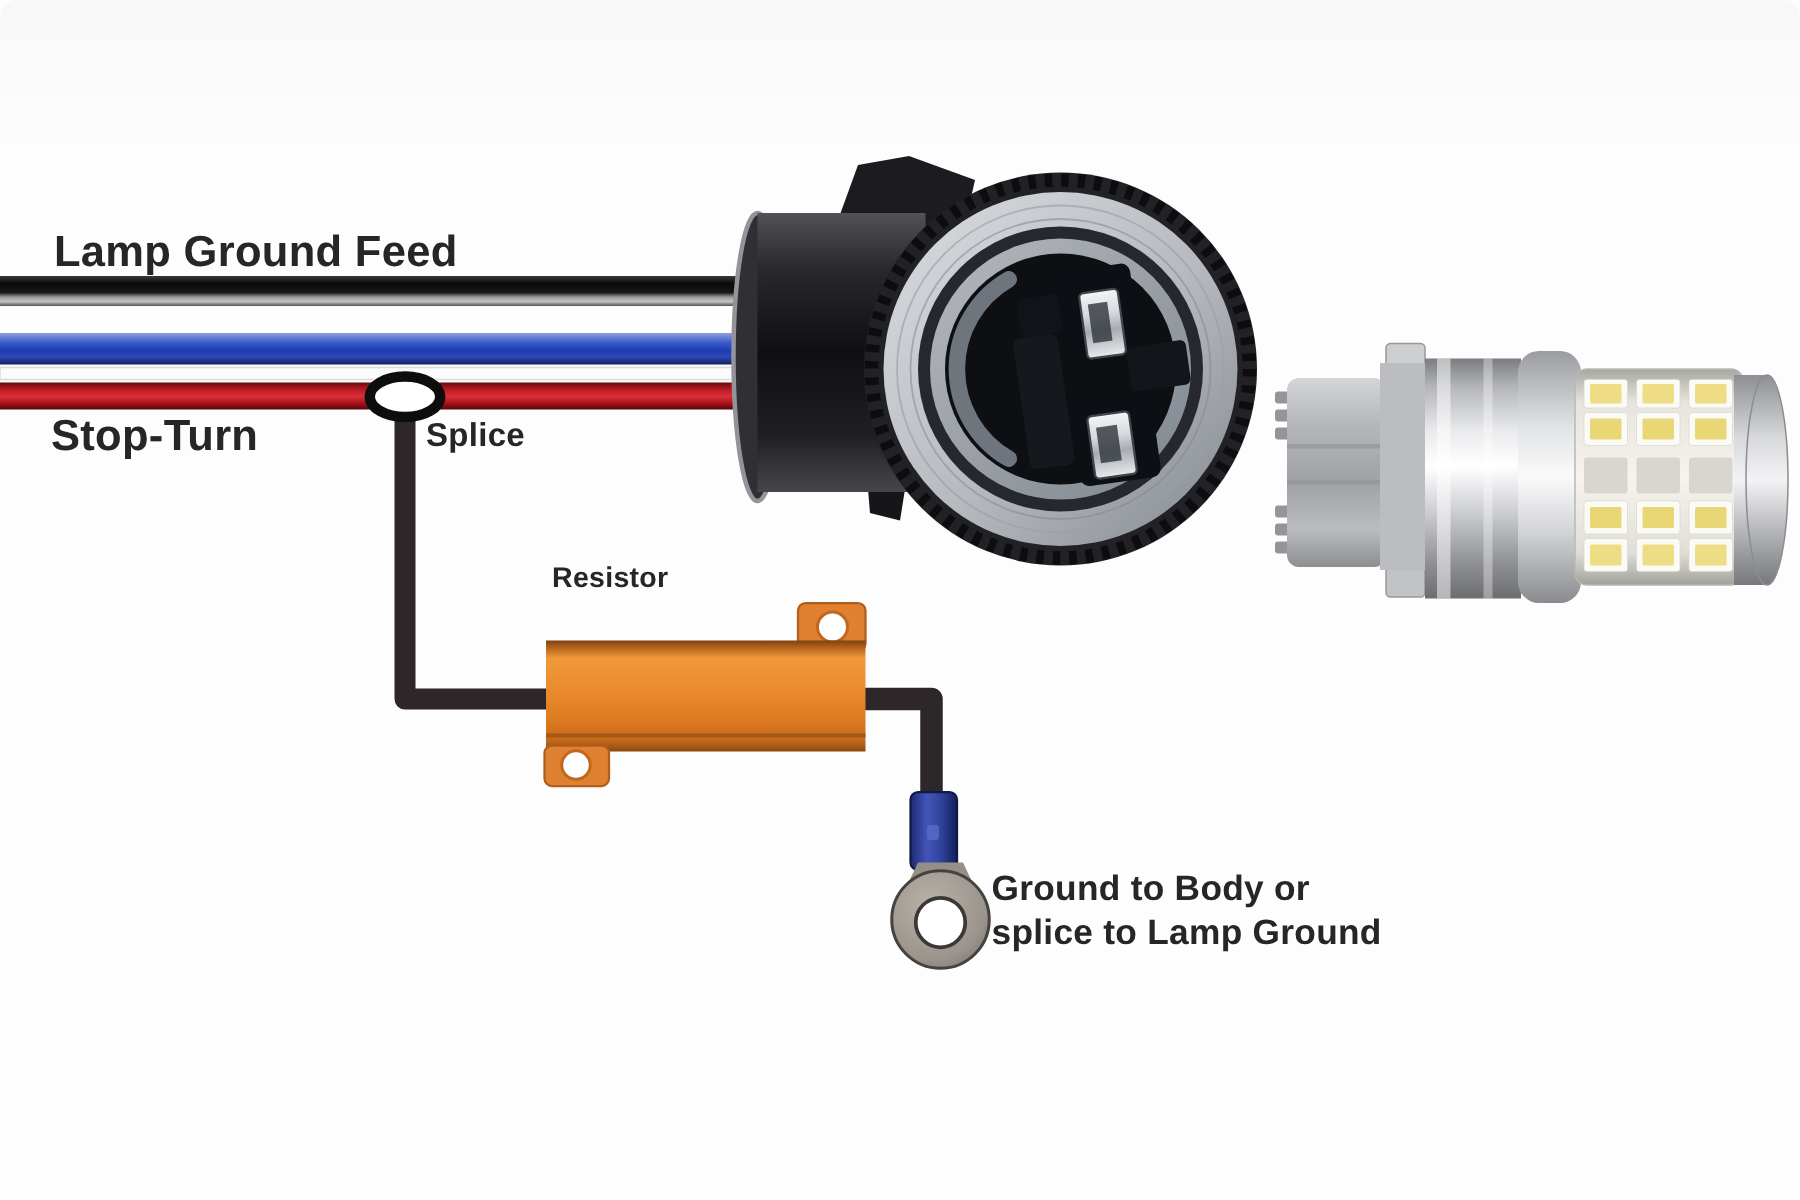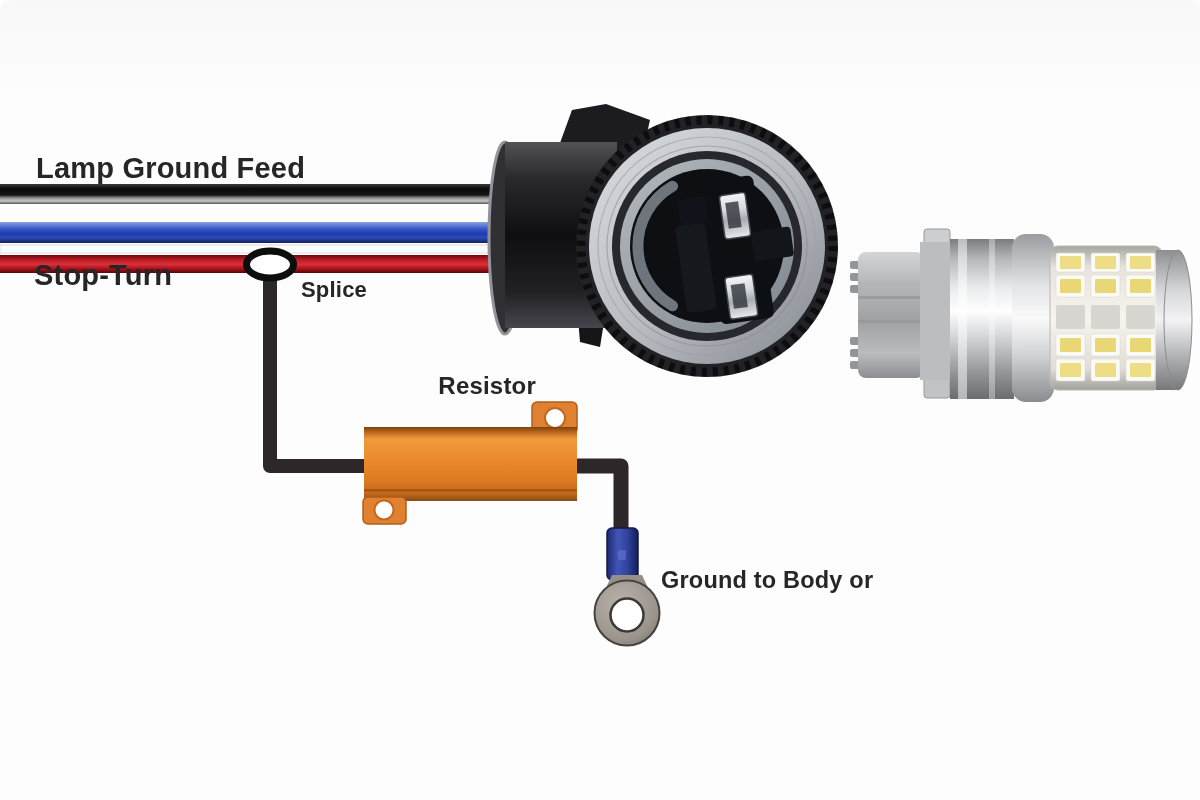--- a/index.html
+++ b/index.html
@@ -8,24 +8,24 @@
     background:linear-gradient(#f8f8f8 0%,#fdfdfd 12%,#fdfdfd 100%);
     font-family:"Liberation Sans", sans-serif;
     border-radius:12px;
   }
   svg{position:absolute;left:0;top:0;}
   .label{
     position:absolute;color:#262626;font-weight:700;line-height:1.05;
     white-space:nowrap;letter-spacing:.2px;
   }
   .lbl-lamp{left:36px;top:153px;font-size:29px;}
-  .lbl-stop{left:34px;top:260px;font-size:29px;}
-  .lbl-splice{left:284px;top:278px;font-size:22px;margin-left:17px;}
-  .lbl-resistor{left:368px;top:372px;width:168px;font-size:24px;text-align:right;line-height:27px;}
-  .lbl-ground{left:661px;top:566px;font-size:23.5px;line-height:29px;}
+  .lbl-stop{left:34px;top:276px;font-size:29px;}
+  .lbl-splice{left:284px;top:278px;font-size:22px;}
+  .lbl-resistor{left:368px;top:372px;width:168px;font-size:19px;text-align:left;line-height:27px;}
+  .lbl-ground{left:661px;top:578px;font-size:23.5px;line-height:29px;}
 </style>
 </head>
 <body>
 
 <div class="canvas">
 
 <svg width="1200" height="800" viewBox="0 0 1200 800">
   <defs>
     <linearGradient id="gBlack" x1="0" y1="0" x2="0" y2="1">
       <stop offset="0" stop-color="#3a3a3a"></stop>
@@ -251,15 +251,16 @@
 </svg>
 
 <div class="label lbl-lamp">Lamp Ground Feed</div>
 <div class="label lbl-stop">Stop-Turn</div>
 <div class="label lbl-splice">Splice</div>
 <div class="label lbl-resistor">
   <div>Resistor</div>
 </div>
 <div class="label lbl-ground">
   <div>Ground to Body or</div>
+  <div>splice to Lamp Ground</div>
 </div>
 
 </div>
 
 </body></html>

